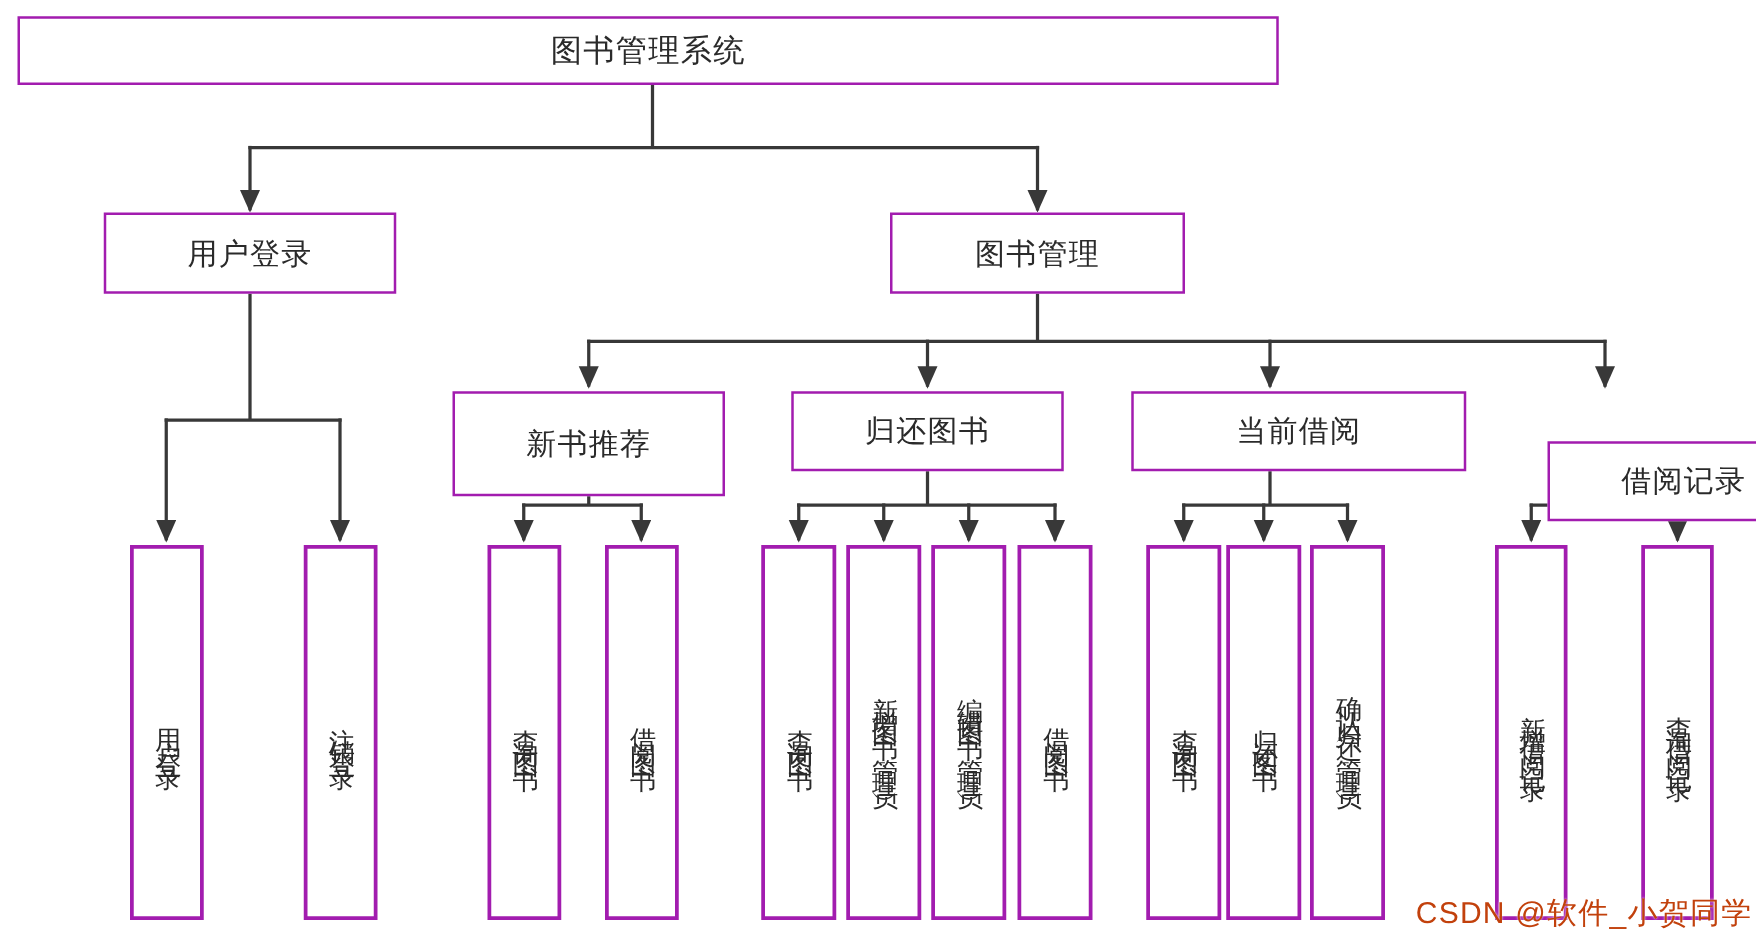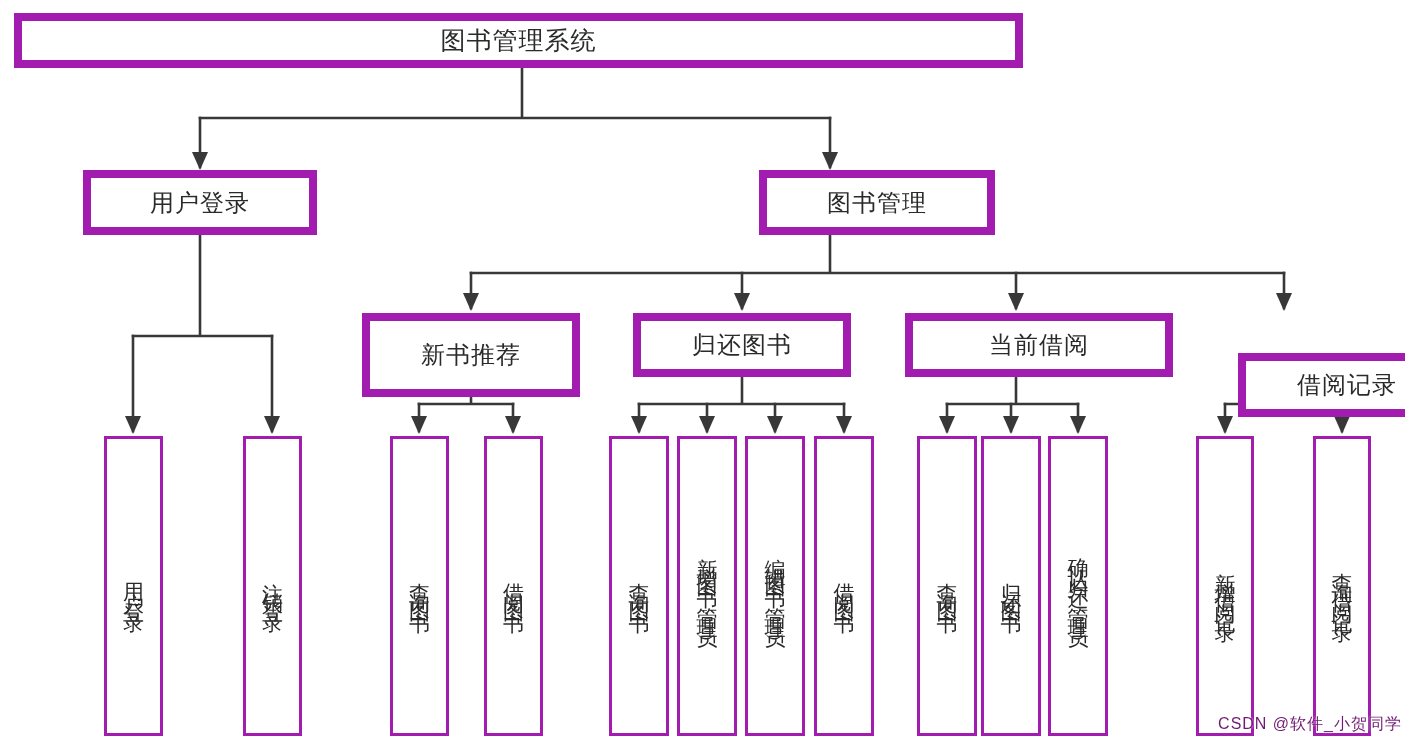--- a/index.html
+++ b/index.html
@@ -18,21 +18,21 @@
   #connector-layer {
     position: absolute;
     left: 0;
     top: 0;
     pointer-events: none;
   }
   .box {
     position: absolute;
     box-sizing: border-box;
     background: #ffffff;
-    border: 8px solid #a21caf;
+    border: 2px solid #a21caf;
     display: flex;
     align-items: center;
     justify-content: center;
   }
   .hlabel {
     font-size: 24px;
     color: #2a2a2a;
     letter-spacing: 1px;
     white-space: nowrap;
   }
@@ -47,22 +47,22 @@
     text-orientation: mixed;
     font-size: 21px;
     line-height: 1.05;
     letter-spacing: 10px;
     color: #2a2a2a;
   }
   #watermark {
     position: absolute;
     top: 714px;
     right: 3px;
-    font-size: 16px;
-    color: #701a75;
+    font-size: 24px;
+    color: #c2410c;
     letter-spacing: 1px;
     white-space: nowrap;
     text-shadow: 0 0 2px #ffffff;
     margin-left: 13px;
   }
 </style>
 </head>
 <body>
 
 <div id="stage">
@@ -110,21 +110,21 @@
     </g>
   </svg>
 
   <div class="box root" style="left:14px; top:13px; width:1009px; height:55px;">
     <span class="hlabel">图书管理系统</span>
   </div>
 
   <div class="box" style="left:83px; top:170px; width:234px; height:65px;">
     <span class="hlabel">用户登录</span>
   </div>
-  <div class="box" style="left:712px; top:170px; width:236px; height:65px;margin-left:47px;">
+  <div class="box" style="left:712px; top:170px; width:236px; height:65px;">
     <span class="hlabel">图书管理</span>
   </div>
 
   <div class="box" style="left:362px; top:313px; width:218px; height:84px;justify-content:center;">
     <span class="hlabel">新书推荐</span>
   </div>
   <div class="box" style="left:633px; top:313px; width:218px; height:64px;">
     <span class="hlabel">归还图书</span>
   </div>
   <div class="box" style="left:905px; top:313px; width:268px; height:64px;">

